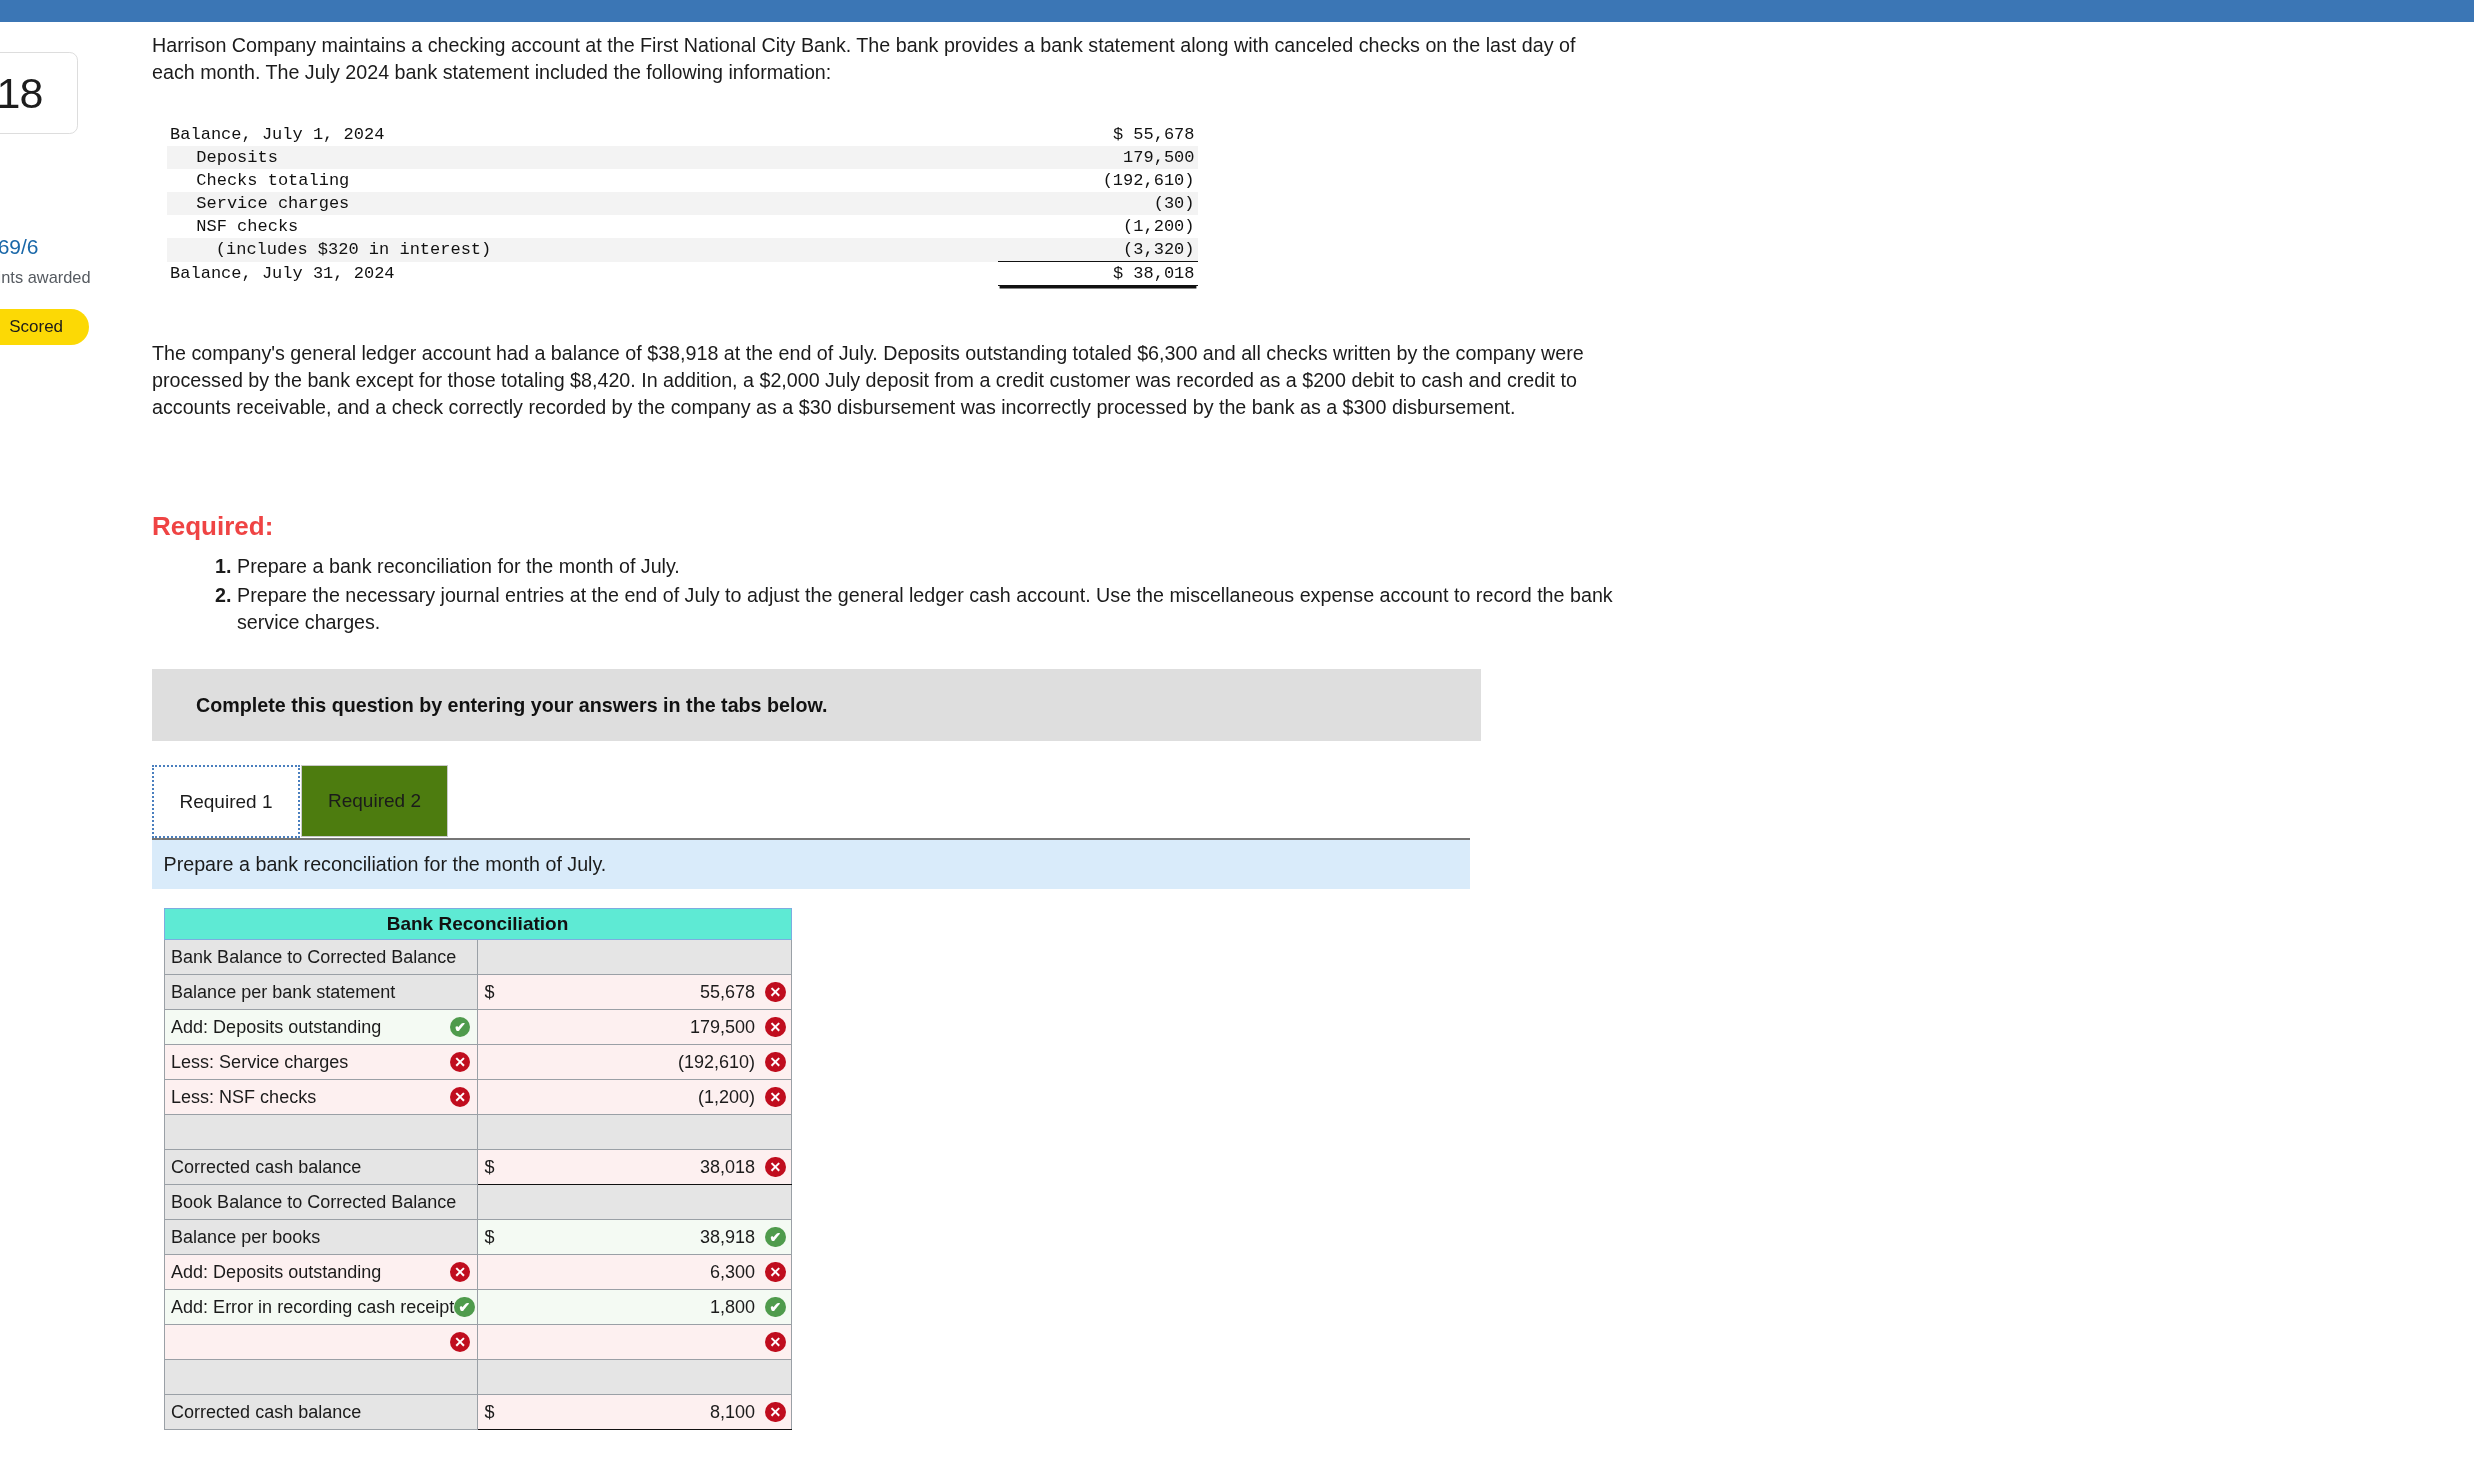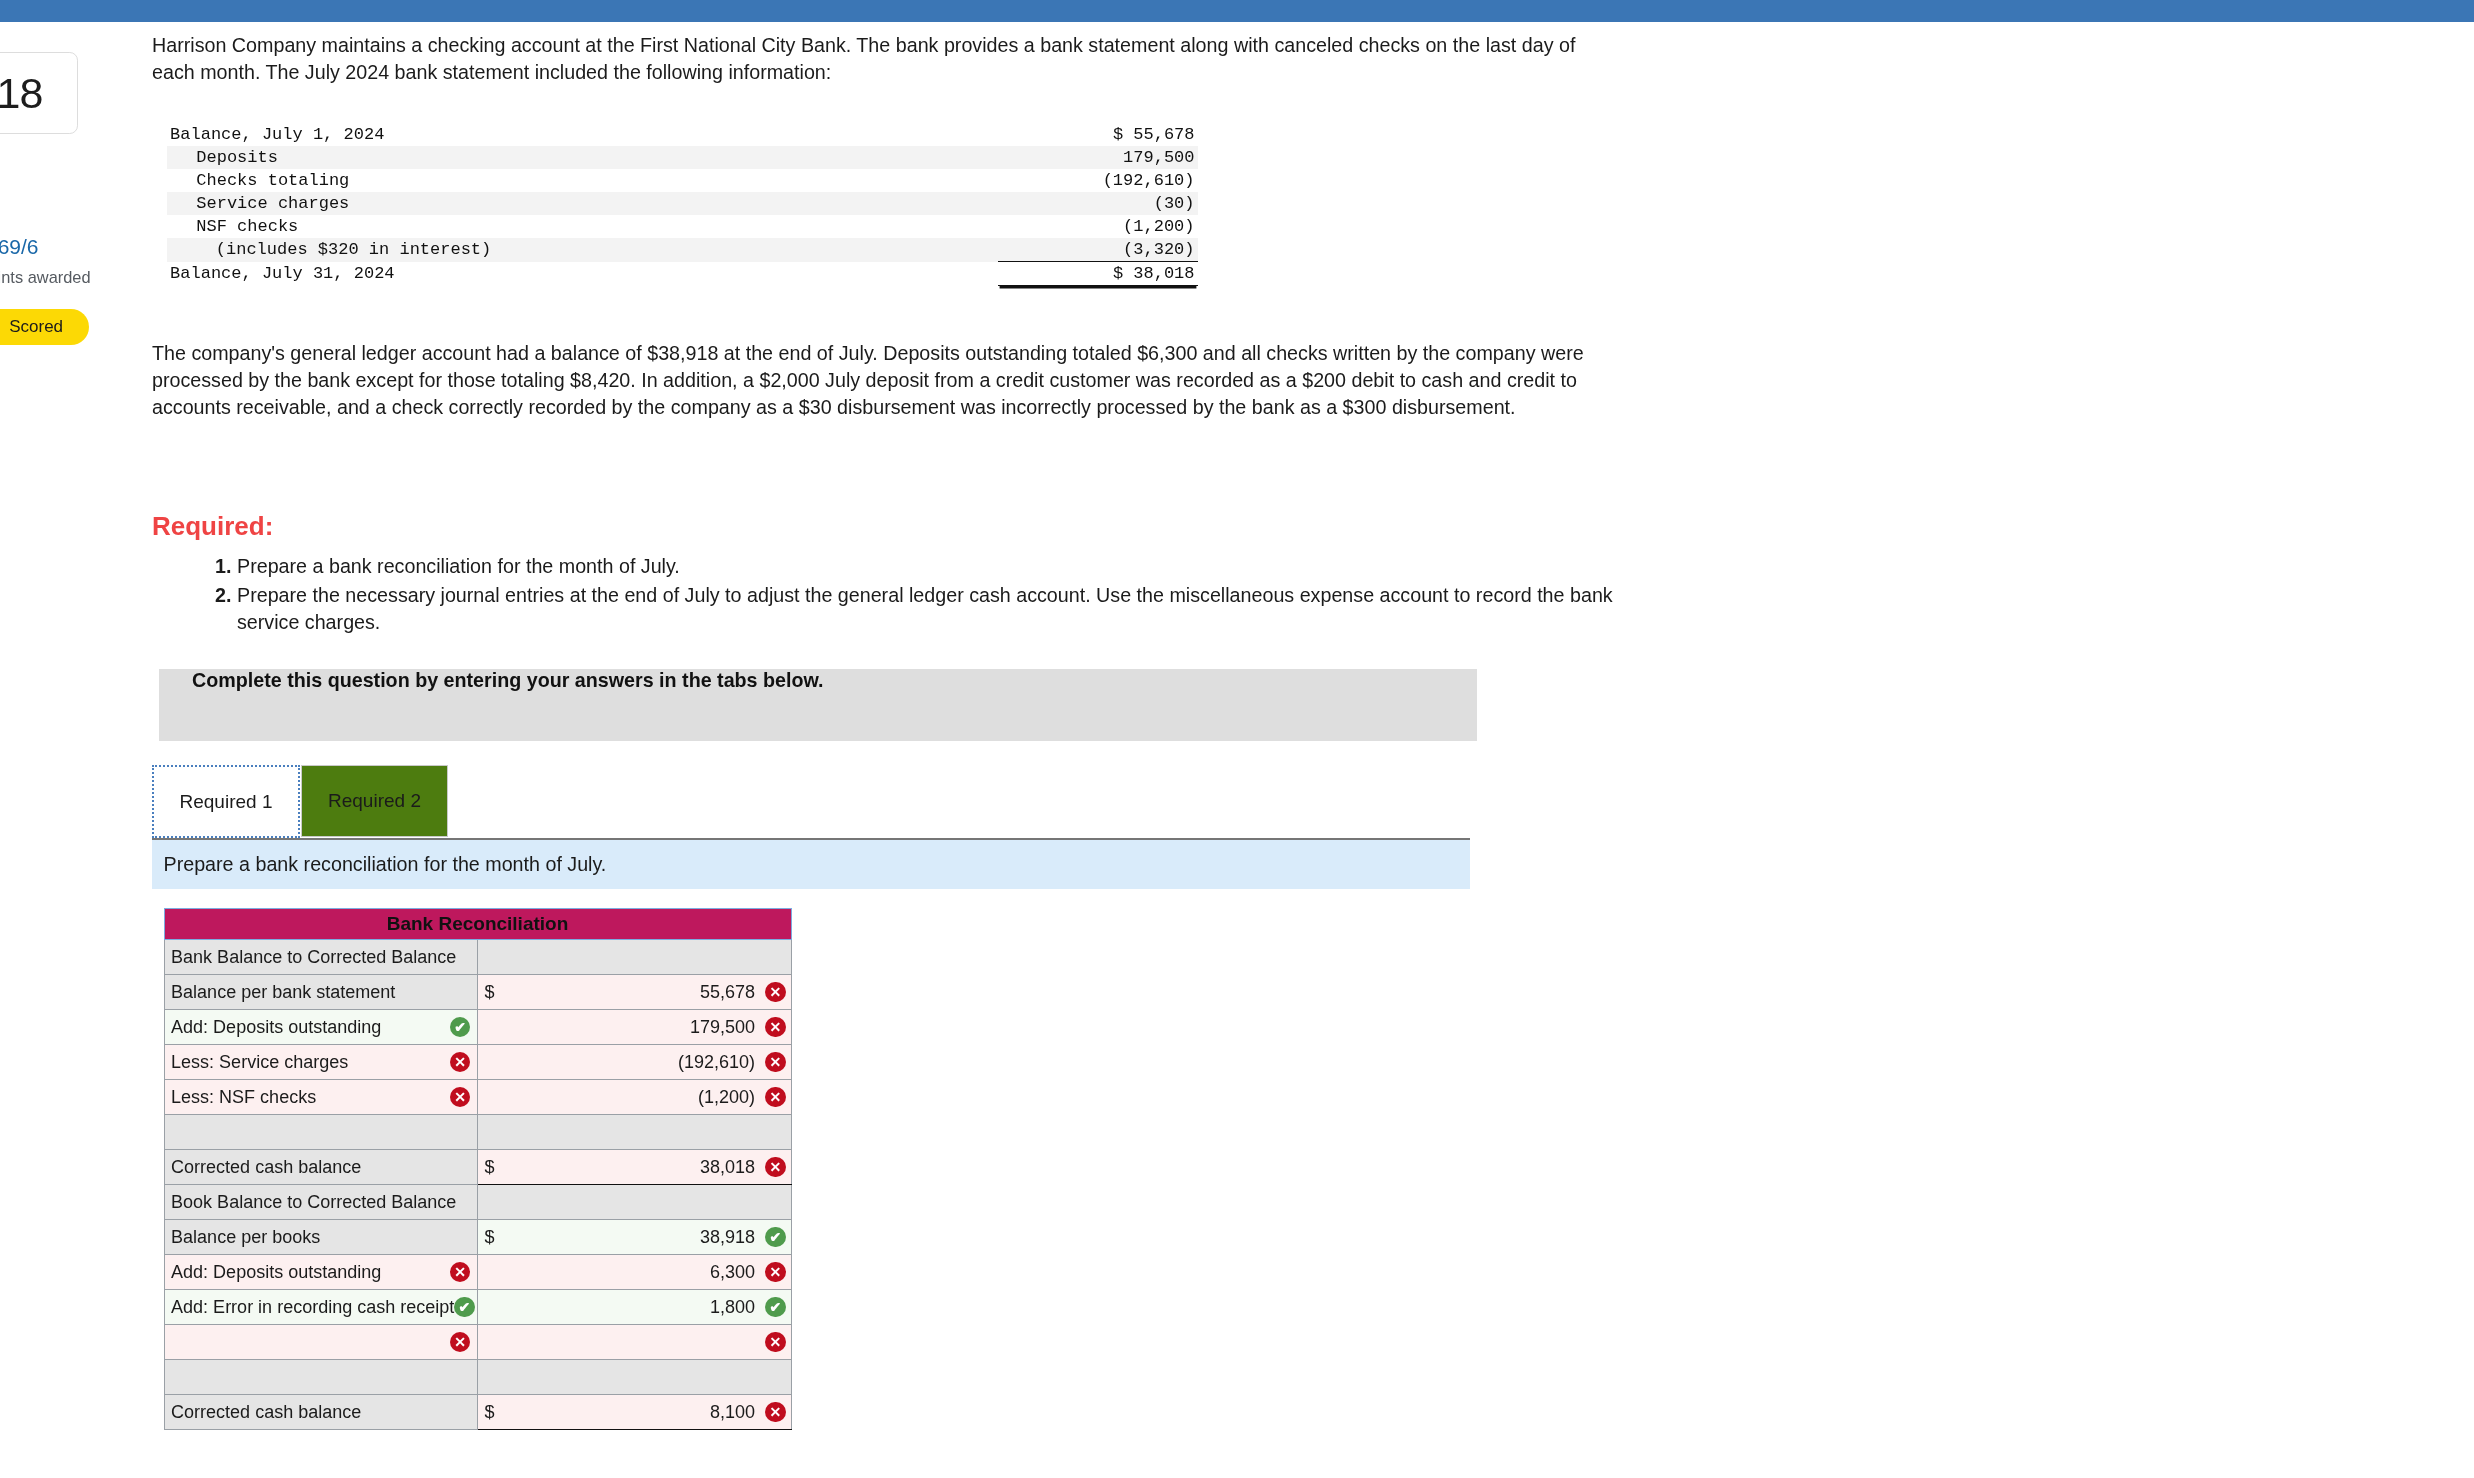--- a/index.html
+++ b/index.html
@@ -163,26 +163,28 @@
     font-size: 19.7px;
     line-height: 1.37;
     color: #1b1b1b;
   }
   .req-list li { margin: 0 0 1.6px 0; }
   .req-list li::marker { font-weight: bold; }
 
   
   .complete-bar {
     position: absolute;
-    left: 7px;
+    left: 0;
     top: 647px;
     width: 1318px;
     height: 72px;
     background: #dedede;
     display: flex;
+    align-items: center;
+    padding-left: 11px;
   }
   .complete-bar span {
     font-size: 19.7px;
     font-weight: bold;
     color: #111111;
     padding-left: 33px;
   }
 
   
   .tabstrip {
@@ -258,21 +260,21 @@
     padding: 0 6.6px;
     box-sizing: border-box;
     vertical-align: middle;
     background: #e5e5e5;
     position: relative;
   }
   .recon .c-label { width: 467px; }
   .recon .c-value { width: 161px; padding: 0; }
 
   .recon-title td {
-    background: #be185d;
+    background: #5eead4;
     border: 0.8px solid #7cace0;
     text-align: center;
     font-weight: bold;
     font-size: 19px;
     color: #111111;
     height: 31px;
   }
 
   td.bg-bad  { background: #fdf0f0 !important; }
   td.bg-good { background: #f4faf3 !important; }

